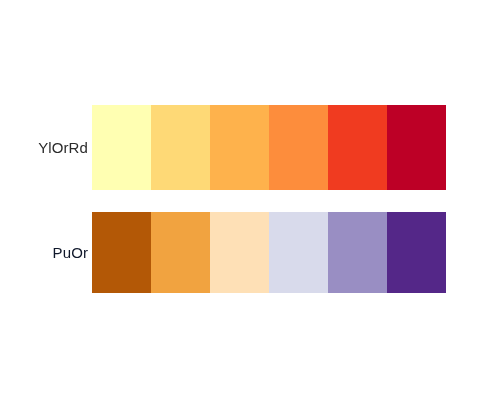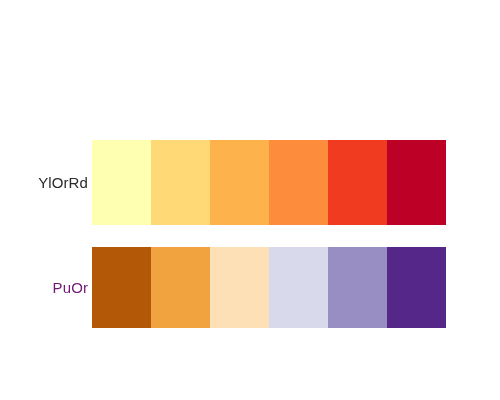--- a/index.html
+++ b/index.html
@@ -12,21 +12,20 @@
     background: #ffffff;
     font-family: "Liberation Sans", sans-serif;
     overflow: hidden;
   }
 
   #palette-figure {
     position: relative;
     width: 500px;
     height: 344px;
     background: #ffffff;
-    margin-top: 35px;
   }
 
   .palette-row {
     position: absolute;
     display: flex;
     align-items: center;
     left: 0;
     width: 500px;
   }
 
@@ -83,21 +82,21 @@
       <div class="swatch" style="background-color: rgb(255, 255, 178);"></div>
       <div class="swatch" style="background-color: rgb(254, 217, 118);"></div>
       <div class="swatch" style="background-color: rgb(254, 178, 76);"></div>
       <div class="swatch" style="background-color: rgb(253, 141, 60);"></div>
       <div class="swatch" style="background-color: rgb(240, 59, 32);"></div>
       <div class="swatch" style="background-color: rgb(189, 0, 38);"></div>
     </div>
   </div>
 
   <div class="palette-row" id="row-puor">
-    <div class="palette-label" style="color: #701a75;">PuOr</div>
+    <div class="palette-label" style="color: #0f172a;">PuOr</div>
     <div class="swatch-strip">
       <div class="swatch" style="background-color: rgb(179, 88, 6);"></div>
       <div class="swatch" style="background-color: rgb(241, 163, 64);"></div>
       <div class="swatch" style="background-color: rgb(254, 224, 182);"></div>
       <div class="swatch" style="background-color: rgb(216, 218, 235);"></div>
       <div class="swatch" style="background-color: rgb(153, 142, 195);"></div>
       <div class="swatch" style="background-color: rgb(84, 39, 136);"></div>
     </div>
   </div>
 

